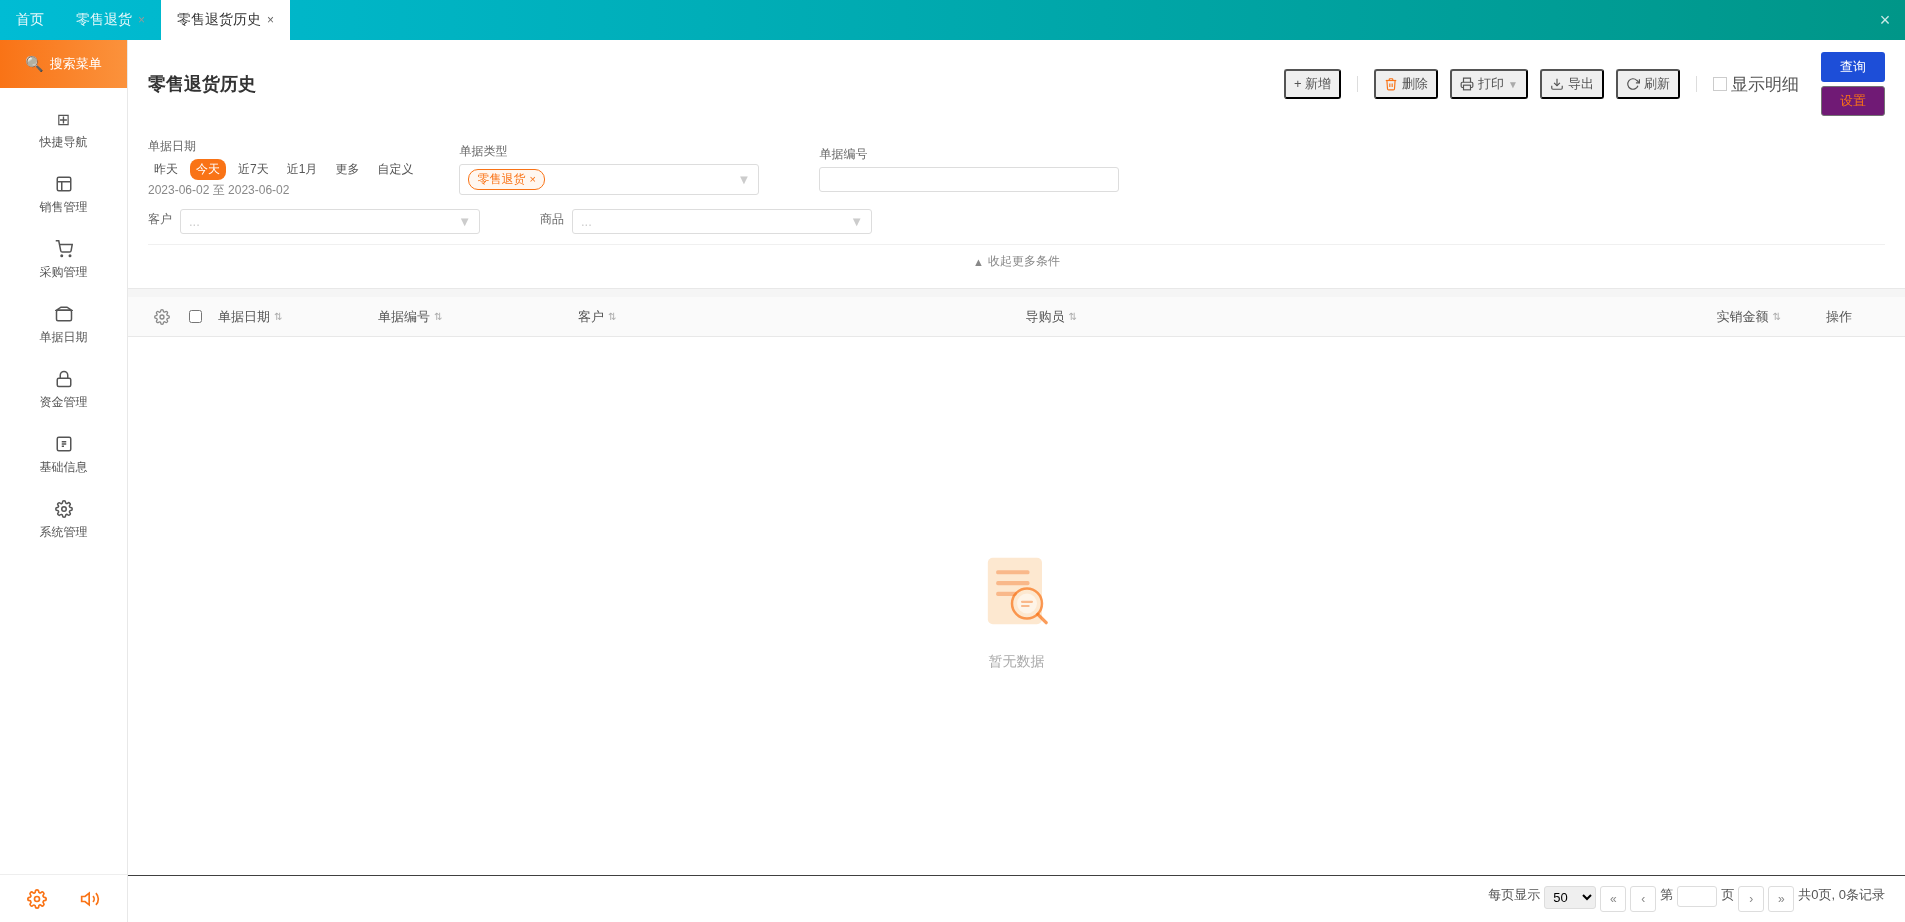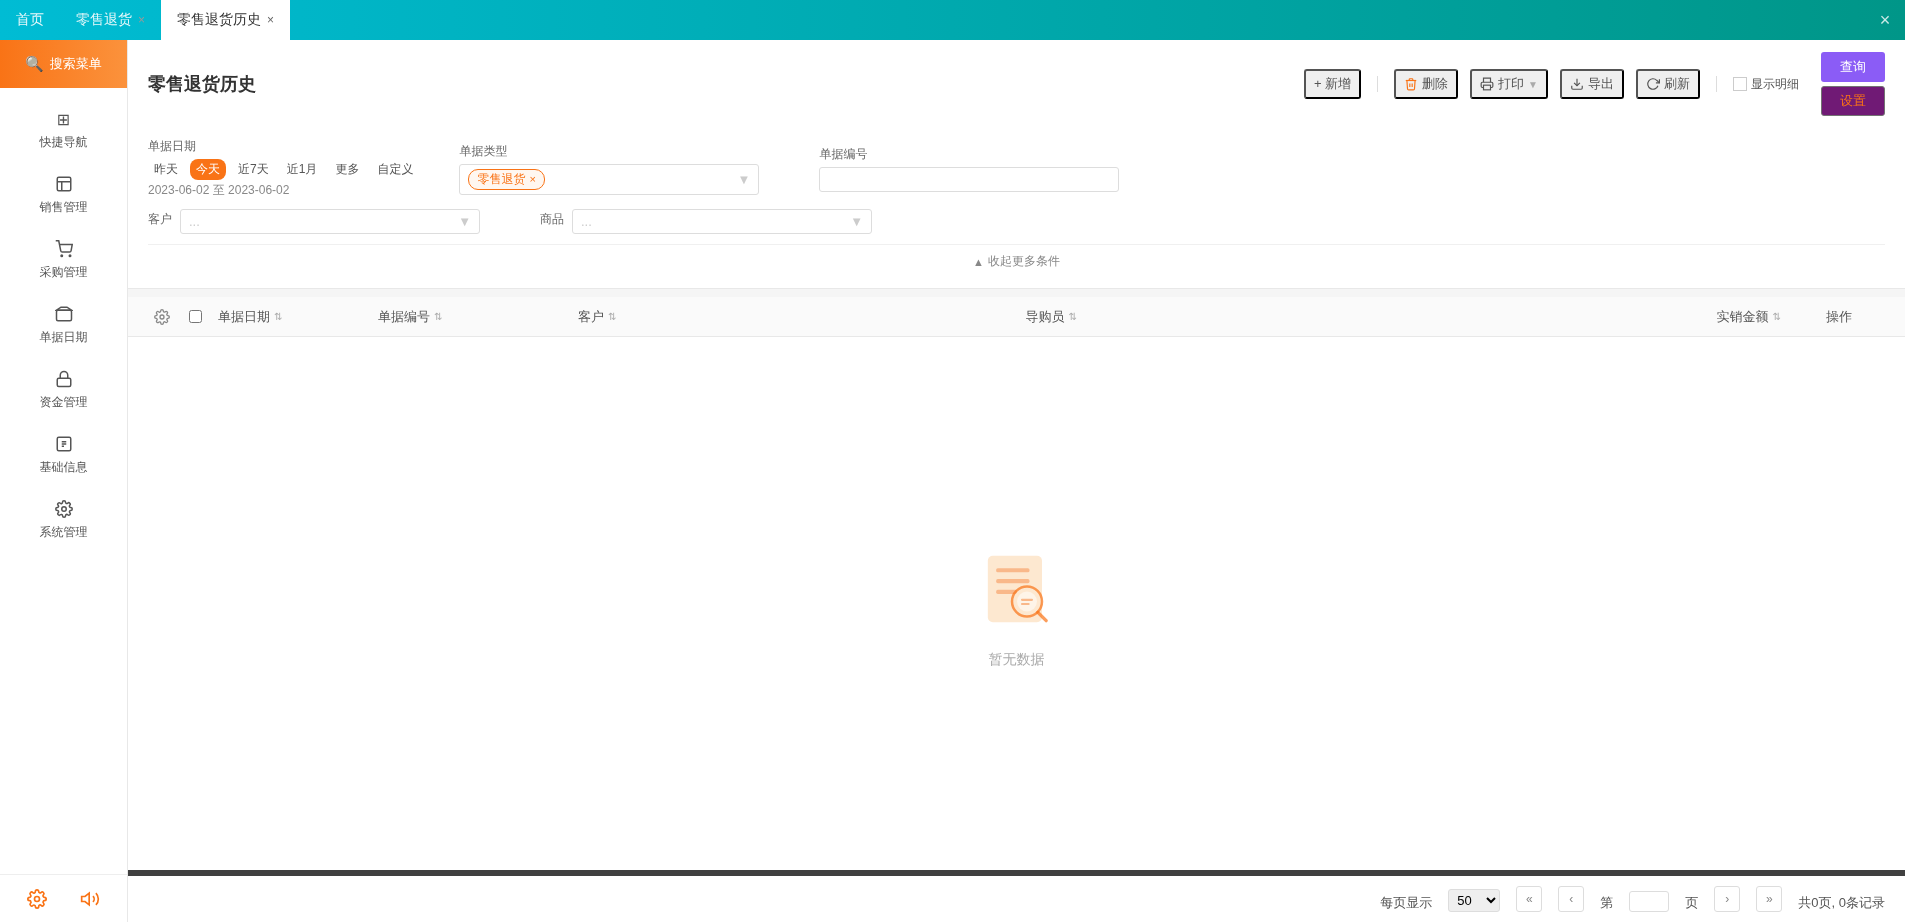--- a/index.html
+++ b/index.html
@@ -162,42 +162,42 @@
       display: flex;
       align-items: center;
       gap: 4px;
       font-size: 13px;
       cursor: pointer;
       color: #555;
       padding: 4px 8px;
       border-radius: 3px;
     }
     .btn-primary-query {
-      background: #8b5cf6;
+      background: #1d4ed8;
       color: #fff;
       border: none;
       padding: 6px 18px;
       border-radius: 3px;
       font-size: 13px;
       cursor: pointer;
     }
     .btn-settings {
       background: #701a75;
       color: #f97316;
       border: 1px solid #737373;
       padding: 5px 18px;
       border-radius: 3px;
       font-size: 13px;
       cursor: pointer;
     }
     .btn-show-detail {
       display: flex;
       align-items: center;
       gap: 4px;
-      font-size: 12px;
+      font-size: 17px;
       color: #555;
       cursor: pointer;
     }
     .checkbox-show {
       width: 14px;
       height: 14px;
       border: 1px solid #ccc;
       display: inline-block;
     }
 
@@ -371,26 +371,26 @@
       height: 100px;
     }
     .empty-text {
       font-size: 14px;
       color: #aaa;
     }
 
     
     .pagination-bar {
       display: flex;
-      align-items: flex-end;
+      align-items: flex-start;
       justify-content: flex-end;
       padding: 10px 20px;
-      border-top: 6px solid #404040;
+      border-top: 1px solid #404040;
       background: #fff;
-      gap: 16px;
+      gap: 4px;
       font-size: 13px;
       color: #555;
       flex-shrink: 0;
     }
     .pagination-bar select {
       border: 1px solid #ddd;
       border-radius: 3px;
       padding: 2px 4px;
       font-size: 13px;
     }

